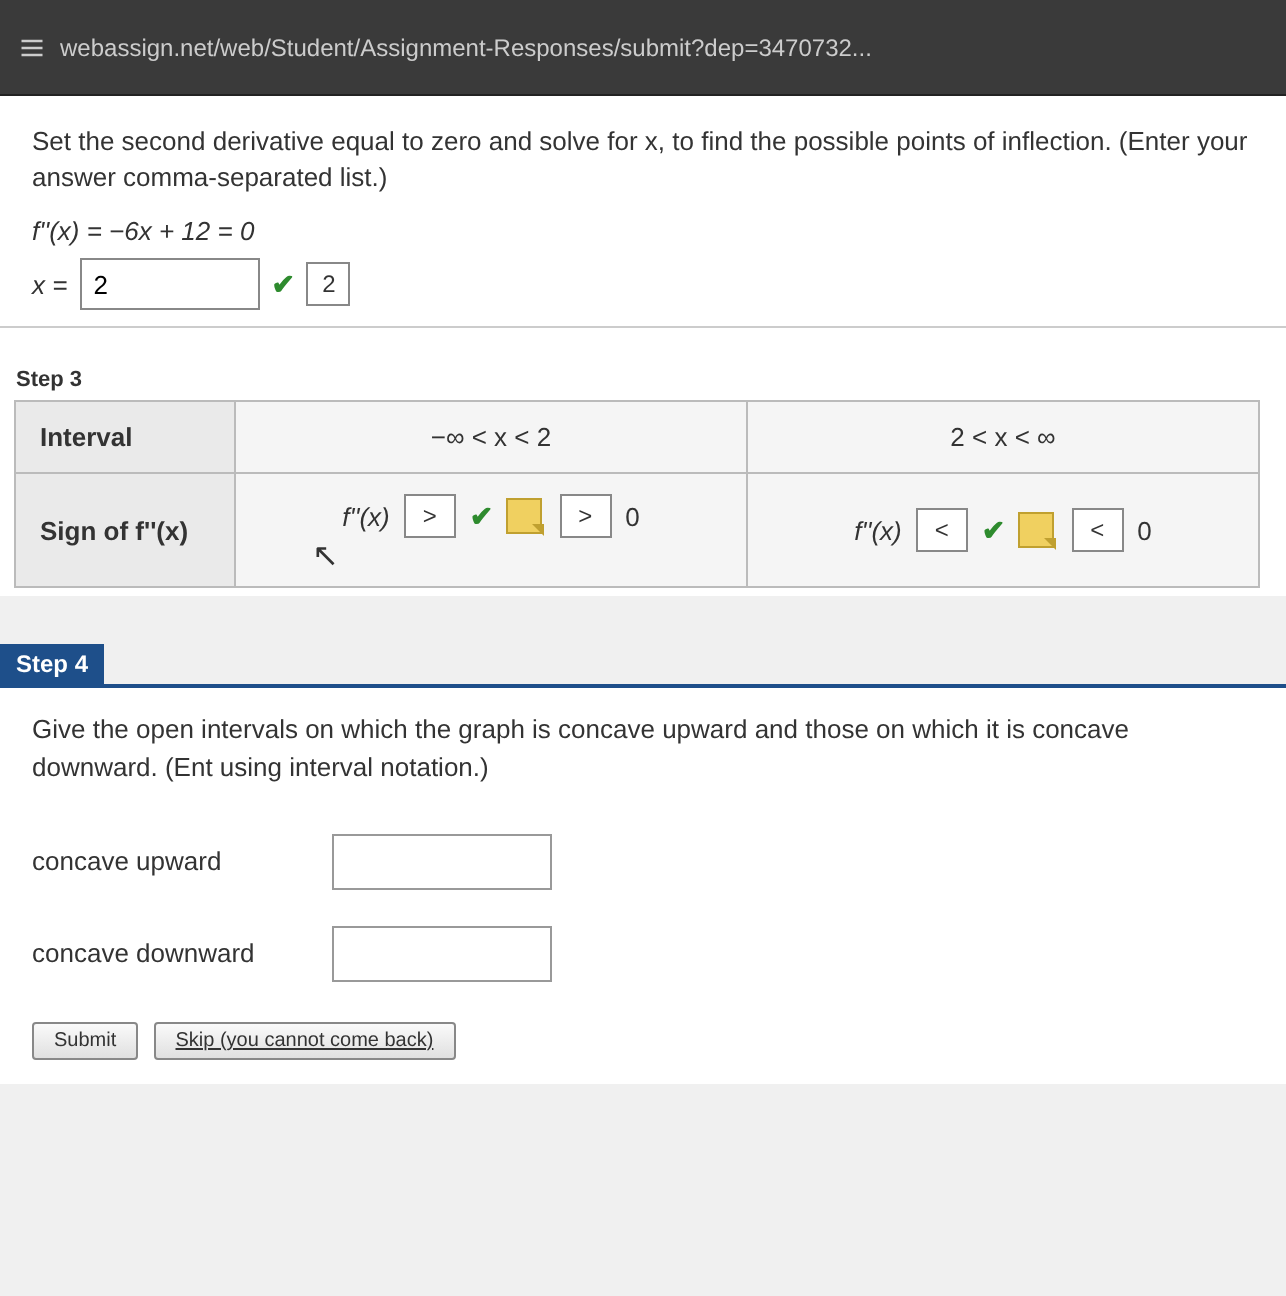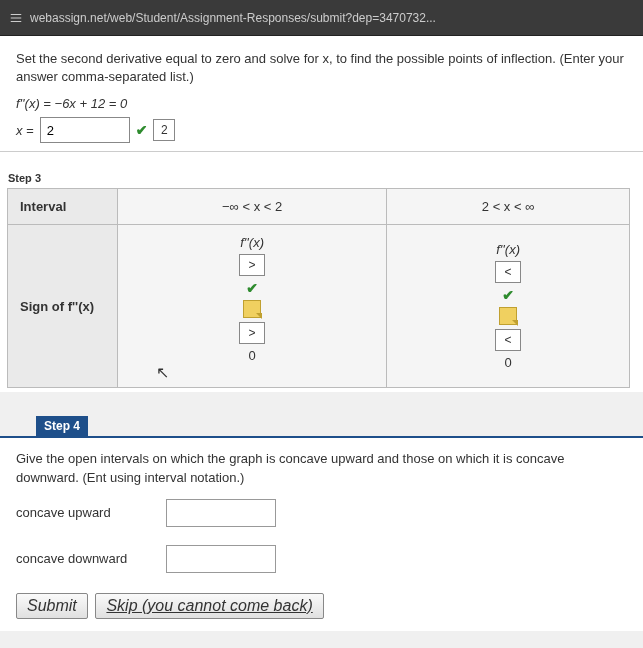--- a/index.html
+++ b/index.html
@@ -1,45 +1,45 @@
 <!DOCTYPE html>
 <html><head>
 <meta charset="utf-8">
 <style>
   * { box-sizing: border-box; margin: 0; padding: 0; }
   body { font-family: Arial, Helvetica, sans-serif; font-size: 13px; color: #333; background: #f0f0f0; width: 643px; }
-  .tab-bar { background: #3a3a3a; color: #ccc; height: 36px; display: flex; align-items: center; padding: 0 8px; gap: 6px; font-size: 12px; border-bottom: 1px solid #222; }
+  .tab-bar { background: #3a3a3a; color: #ccc; height: 48px; display: flex; align-items: center; padding: 0 8px; gap: 6px; font-size: 12px; border-bottom: 1px solid #222; }
   .tab-icon { display:inline-flex; align-items:center; justify-content:center; width:16px; height:16px; }
   .content { background: #fff; padding: 14px 16px 8px 16px; border-bottom: 1px solid #ccc; }
   .prompt { font-size: 13px; line-height: 1.4; margin-bottom: 10px; }
   .equation { font-size: 13px; margin-bottom: 6px; font-style: italic; }
   .eq-line { display: flex; align-items: center; gap: 6px; margin-top: 4px; }
   .answer-box { width: 90px; height: 26px; border: 1px solid #888; background: #fff; padding: 2px 6px; font-size: 13px; }
   .check { color: #2e8b2e; font-weight: bold; font-size: 14px; }
   .solution-box { width: 22px; height: 22px; border: 1px solid #888; display: inline-flex; align-items: center; justify-content: center; font-size: 12px; background: #fff; }
   .step { padding: 10px 16px 4px 4px; background:#fff; }
   .step-title { font-size: 11px; font-weight: bold; margin-bottom: 4px; padding-left:4px; }
   .step-desc { font-size: 13px; margin: 4px 0 12px 12px; }
   table.concavity { border-collapse: collapse; width: 100%; margin-left: 3px; }
   table.concavity td, table.concavity th { border: 1px solid #bbb; padding: 10px 8px; text-align: center; font-size: 13px; background: #f5f5f5; }
   table.concavity .hdr { background: #eaeaea; font-weight: bold; width: 110px; text-align:left; padding-left:12px;}
   .mini-answer { display: inline-block; min-width: 26px; height: 22px; border: 1px solid #888; background: #fff; padding: 1px 4px; vertical-align: middle; margin: 0 3px; font-size:12px; line-height:18px;}
   .concl-box { display:inline-block; min-width:120px; height:22px; border:1px solid #888; background:#fff; padding:1px 6px; font-size:12px; line-height:18px; text-align:left;}
   .hint-icon { display:inline-block; width:18px; height:18px; background:#f0d060; border:1px solid #c0a030; vertical-align:middle; margin:0 2px; position:relative; }
   .hint-icon::after { content:""; position:absolute; right:-2px; bottom:-2px; width:0; height:0; border-left:6px solid transparent; border-top:6px solid #c0a030;}
   .step4-bar { background: #1e4f8a; color: #fff; padding: 3px 8px; font-size: 12px; font-weight: bold; display:inline-block; margin-top:24px; }
   .step4-area { background: #fff; border-top: 2px solid #1e4f8a; padding: 12px 16px; }
-  .step4-prompt { font-size: 13px; line-height: 1.4; margin-bottom: 12px; }
+  .step4-prompt { font-size: 13px; line-height: 1.4; margin-bottom: 24px; }
   .field-row { display:flex; align-items:center; gap: 20px; margin-bottom: 18px; font-size:13px;}
   .field-row .label { width: 130px; }
   .big-input { width: 110px; height: 28px; border: 1px solid #999; background:#fff; padding:2px 4px; font-size:13px;}
   .button-row { margin-top: 20px; }
-  .btn { display:inline-block; border: 1px solid #888; background: linear-gradient(#fafafa,#e0e0e0); padding: 3px 10px; font-size: 16px; color: #333; cursor: pointer; border-radius:2px; margin-right:4px;font-style:italic;}
+  .btn { display:inline-block; border: 1px solid #888; background: linear-gradient(#fafafa,#e0e0e0); padding: 3px 10px; font-size: 10px; color: #333; cursor: pointer; border-radius:2px; margin-right:4px;}
   .btn u { text-decoration: underline; }
-  .cell-content { display:flex; align-items:center; gap:4px; flex-wrap:wrap;flex-direction:column;}
+  .cell-content { display:flex; align-items:center; justify-content:center; gap:4px; flex-wrap:wrap;}
 </style>
 </head>
 <body>
 
 <div class="tab-bar">
   <span class="tab-icon">
     <svg width="14" height="14" viewBox="0 0 24 24" fill="none" stroke="#ccc" stroke-width="2">
         <path d="M3 12h18M3 6h18M3 18h18"></path>
       </svg>
   </span>
@@ -88,21 +88,21 @@
           <span class="hint-icon"></span>
           <span class="mini-answer">&lt;</span>
           <span>0</span>
         </div>
       </td>
     </tr>
   </tbody>
     </table>
 </div>
 
-<div style="padding-left:16px;margin-left:20px;">
+<div style="padding-left:0;">
   <div class="step4-bar">Step 4</div>
 </div>
 <div class="step4-area">
   <div class="step4-prompt">Give the open intervals on which the graph is concave upward and those on which it is concave downward. (Ent using interval notation.)</div>
 
   <div class="field-row">
     <span class="label">concave upward</span>
     <input class="big-input" value="" style="">
   </div>
   <div class="field-row">

